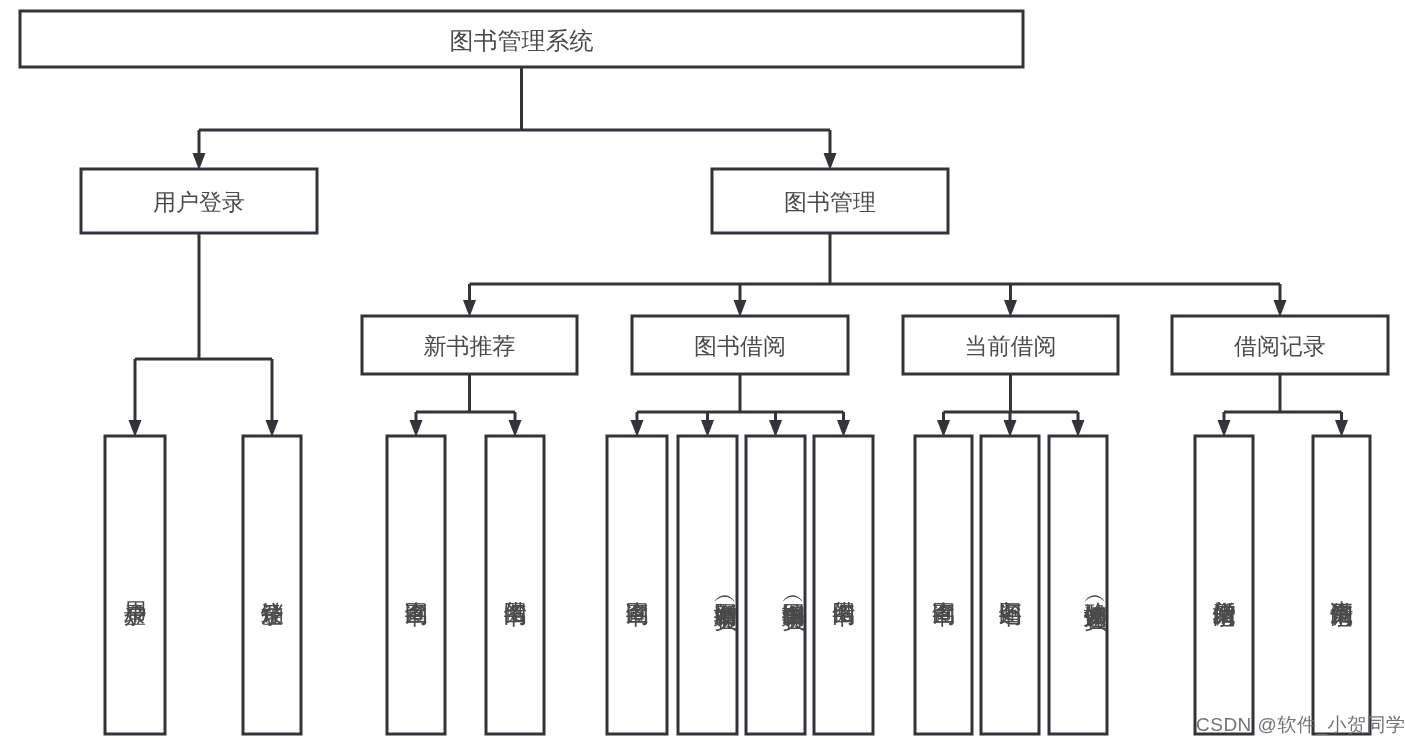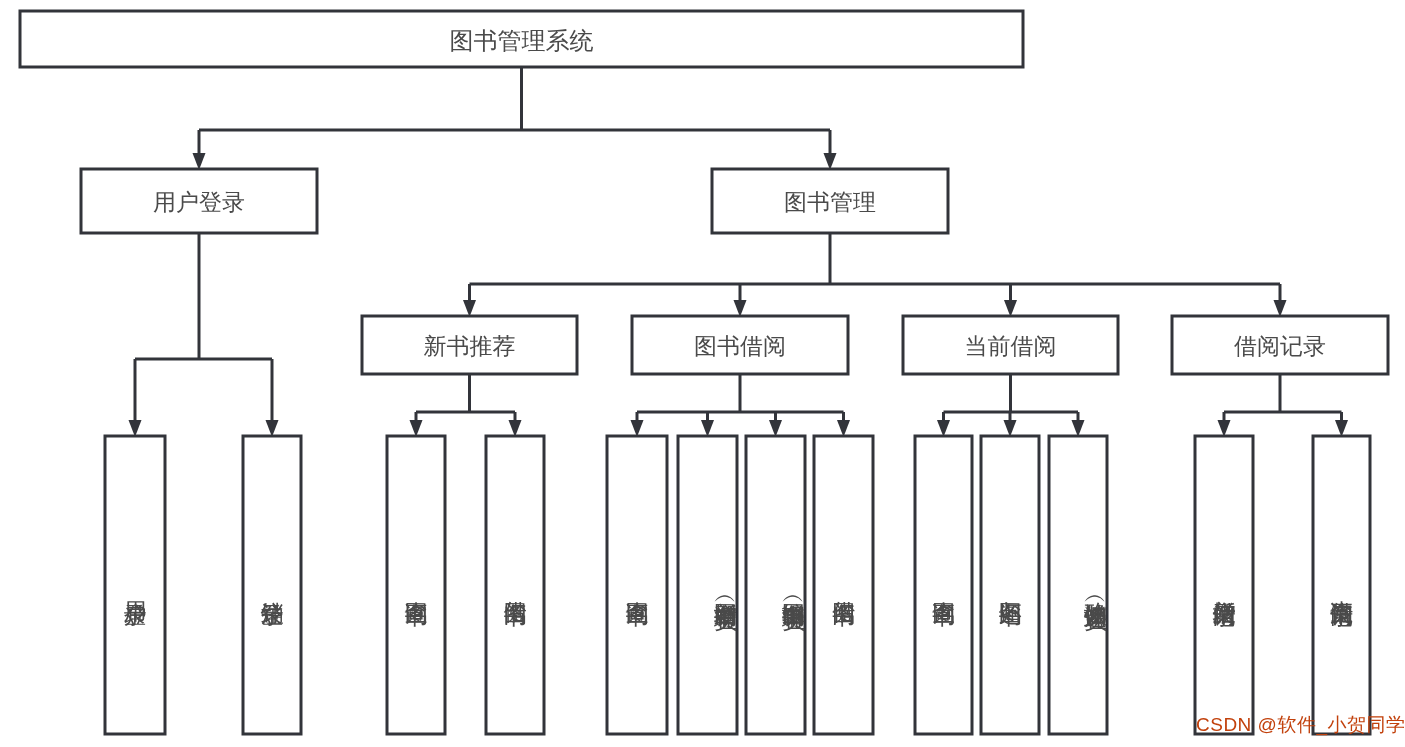--- a/index.html
+++ b/index.html
@@ -71,21 +71,21 @@
   }
   .vlabel.center {
     align-items: center;
   }
   #watermark {
     position: absolute;
     left: 1196px;
     top: 712px;
     font-family: "Liberation Sans", "DejaVu Sans", sans-serif;
     font-size: 19px;
-    color: #c2410c;
+    color: #737373;
     white-space: nowrap;
     letter-spacing: 0.5px;
   }
 </style>
 </head>
 <body>
 
 <div id="diagram-root">
 
   <svg id="flow" viewBox="0 0 1405 747">

